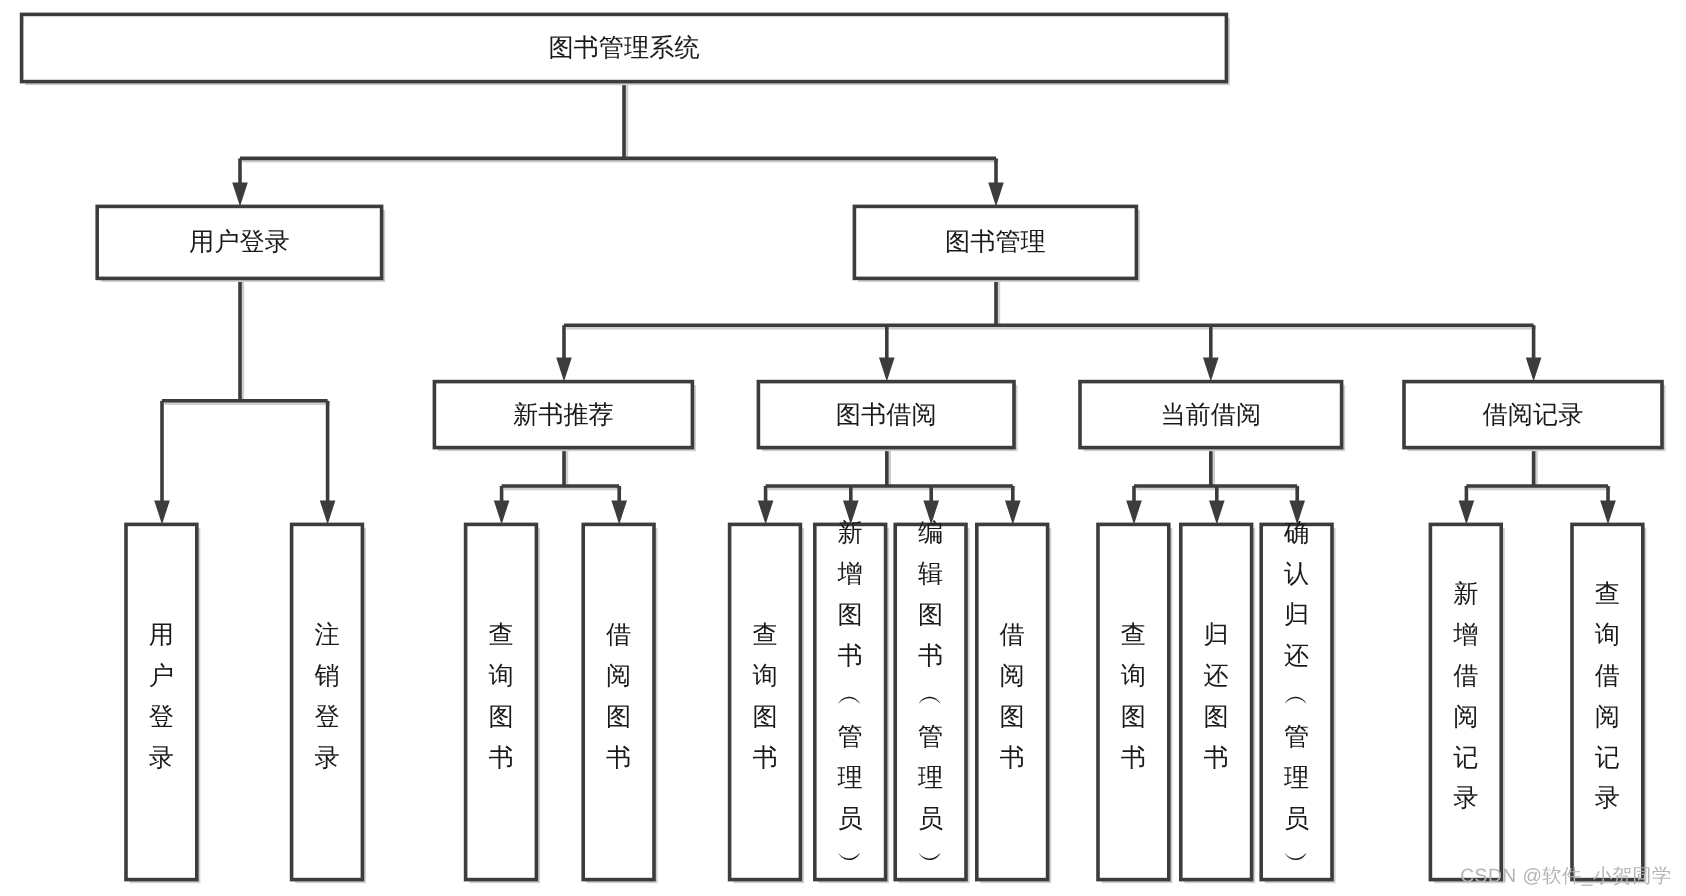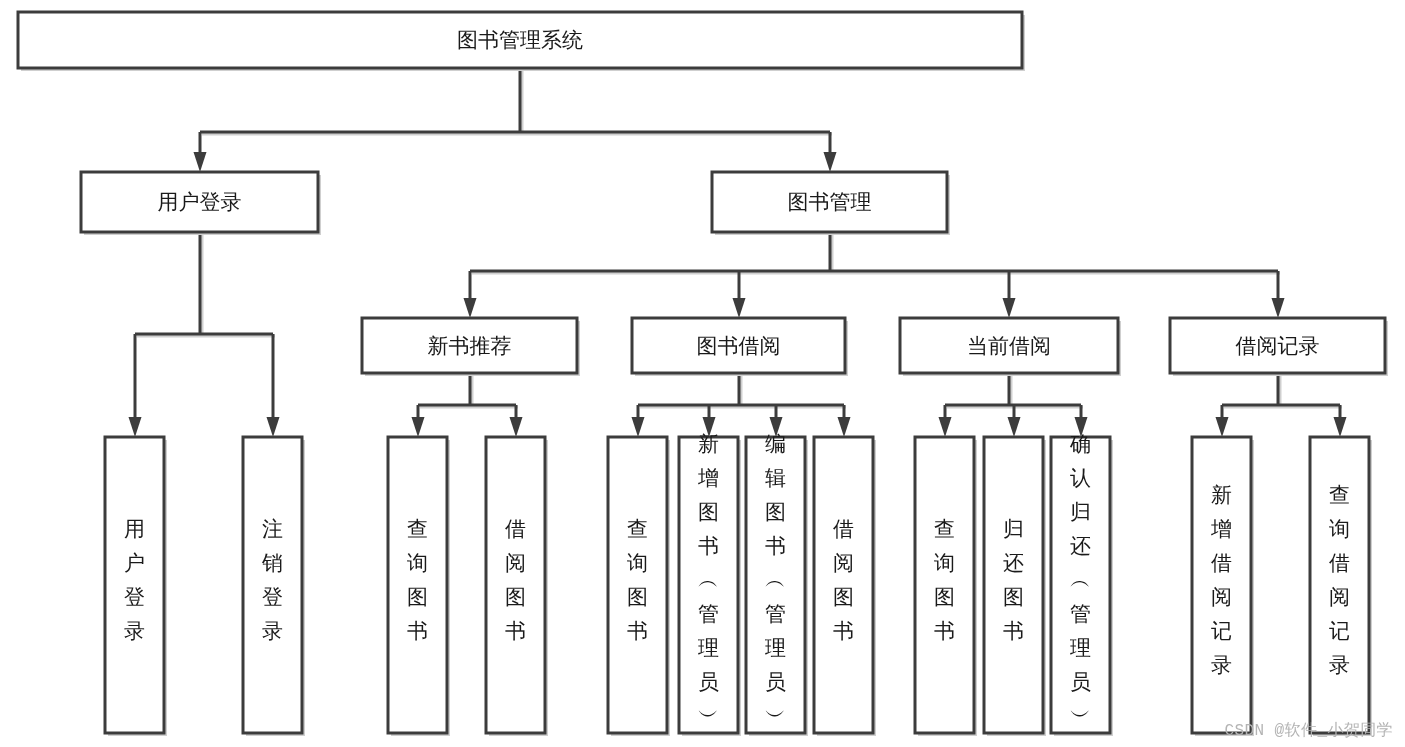--- a/index.html
+++ b/index.html
@@ -62,21 +62,21 @@
   .node-label-vertical {
     fill: #1a1a1a;
     font-family: "DejaVu Sans", "Liberation Sans", sans-serif;
     font-size: 21px;
     text-anchor: middle;
   }
   .watermark {
     position: absolute;
     right: 12px;
     bottom: 6px;
-    font-family: Liberation Mono, monospace;
+    font-family: Liberation Sans, sans-serif;
     font-size: 16px;
     color: #b4b4b4;
     letter-spacing: 0.4px;
     white-space: nowrap;
     user-select: none;
   }
 </style>
 </head>
 <body>
 

